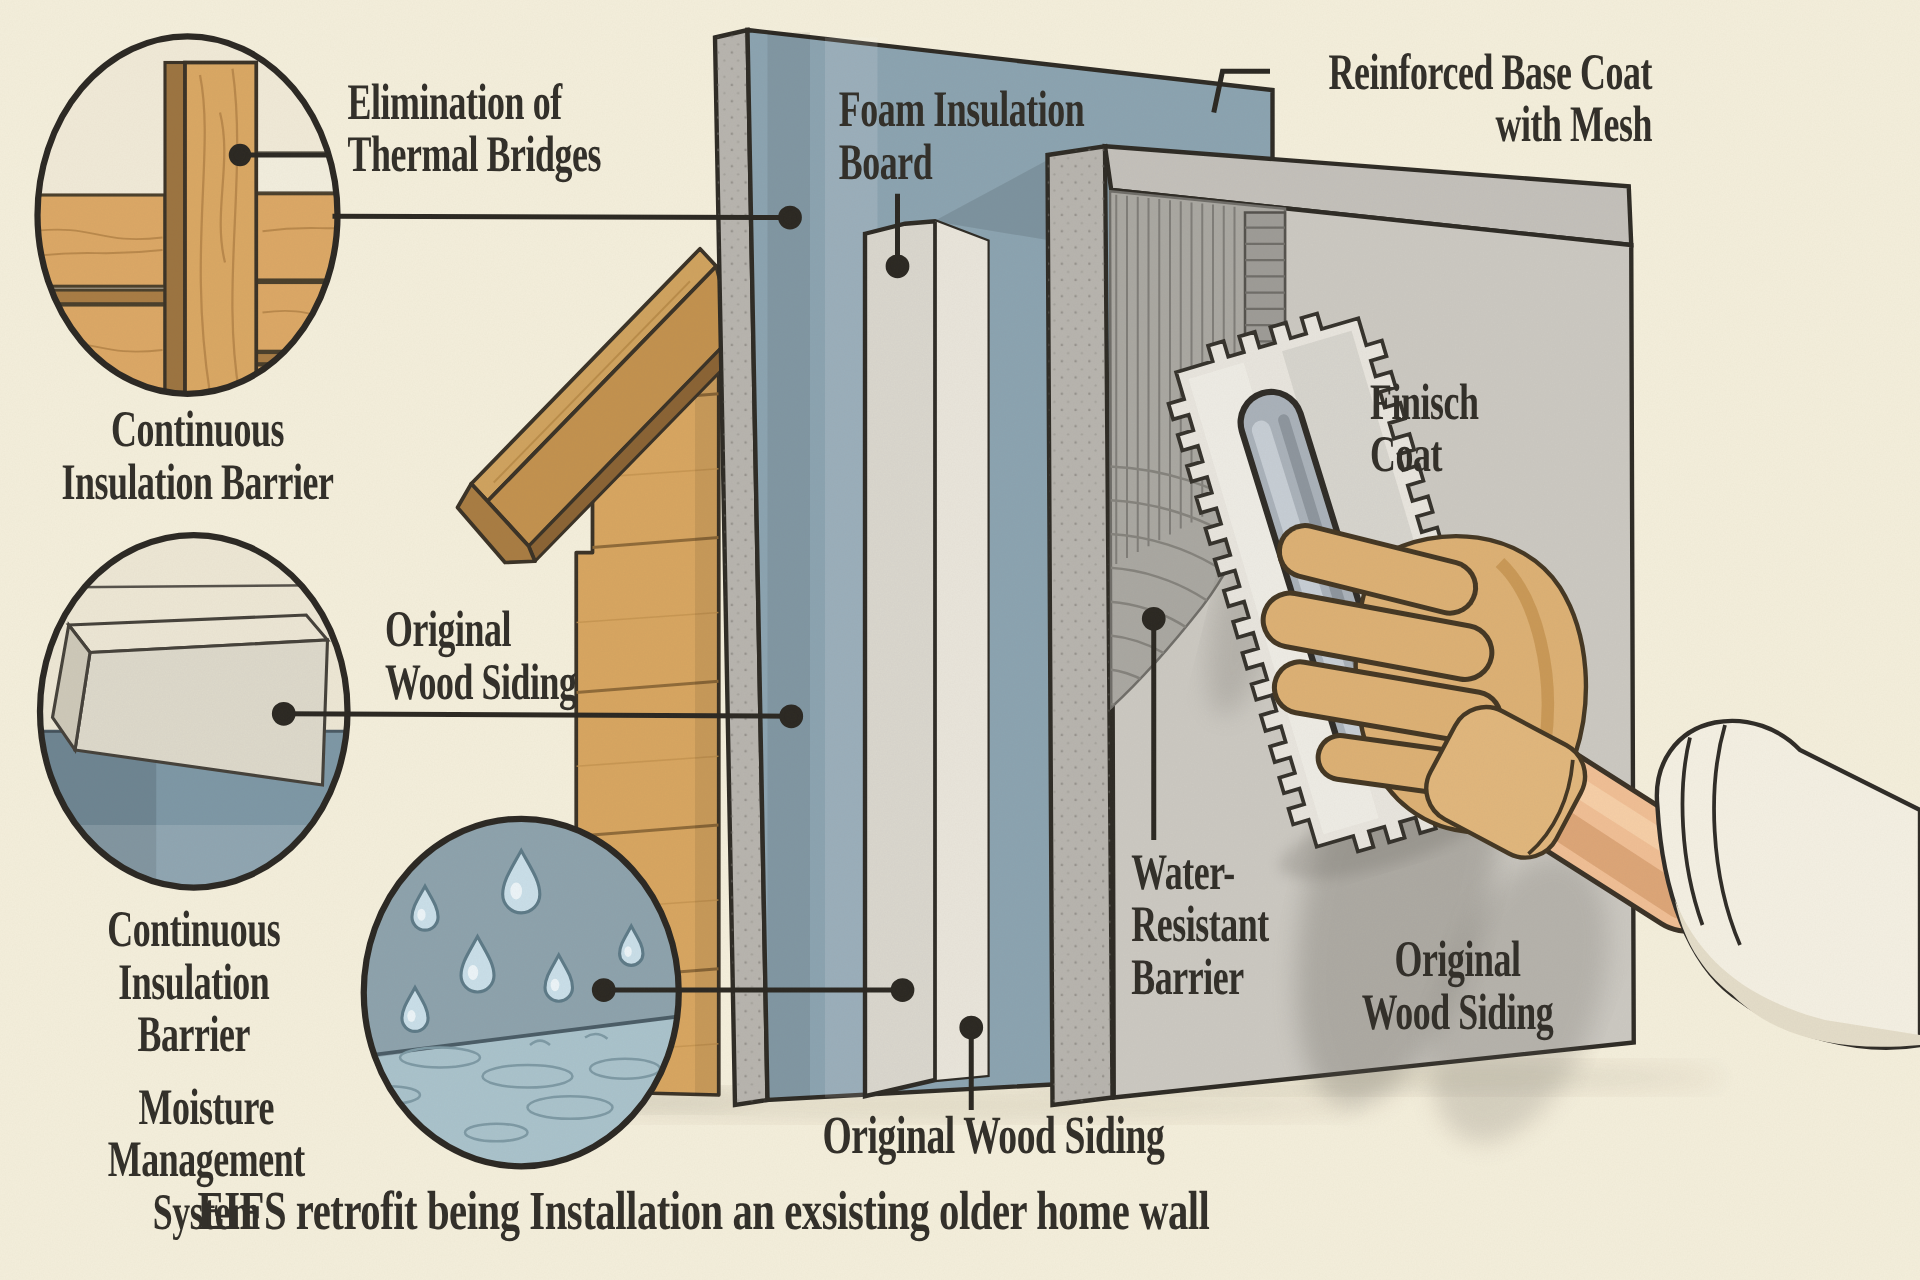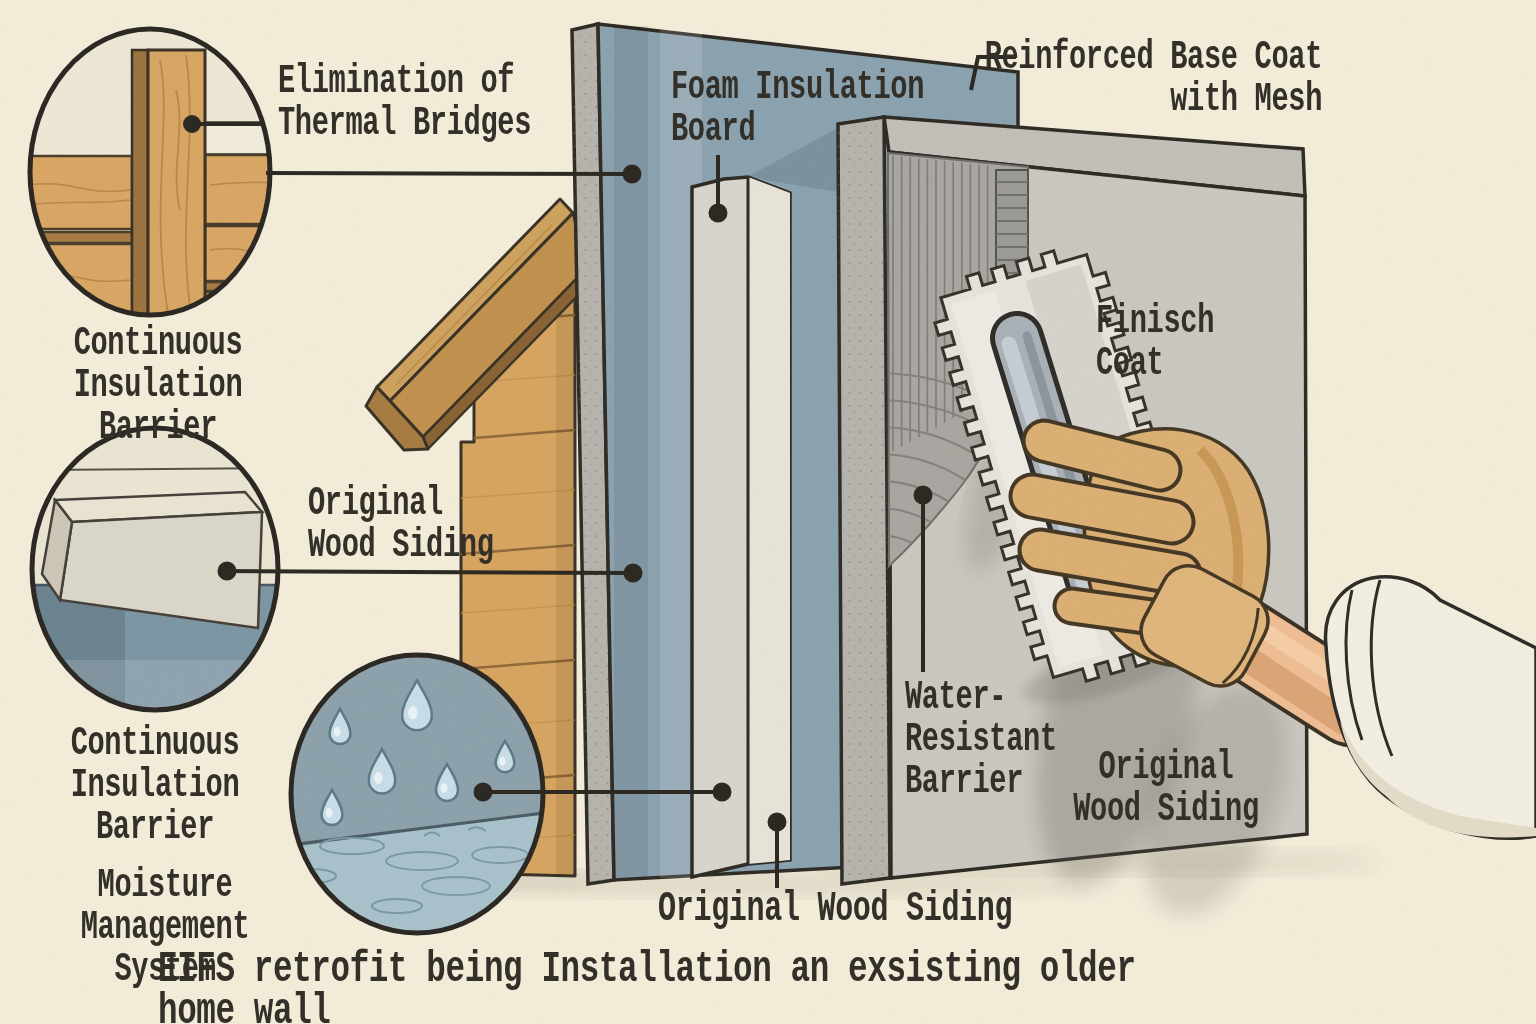--- a/index.html
+++ b/index.html
@@ -1,17 +1,17 @@
 <!DOCTYPE html>
 <html><head>
 <meta charset="utf-8">
 <style>
   html,body{margin:0;padding:0;}
   #stage{position:relative;width:1536px;height:1024px;background:#f4eedb;overflow:hidden;
-         font-family:Liberation Mono, monospace;}
+         font-family:Liberation Serif, serif;}
   #art{position:absolute;left:0;top:0;width:100%;height:100%;}
   .lbl{position:absolute;color:#33302a;font-weight:700;font-size:41px;line-height:42px;
        white-space:pre-line;transform:scaleX(.70);transform-origin:0 0;letter-spacing:-.5px;}
   .lbl.center{text-align:center;transform-origin:50% 0;}
   .lbl.right{text-align:right;transform-origin:100% 0;}
   .lbl.big{font-size:44px;transform:scaleX(.74);}
 </style>
 </head>
 <body>
 

